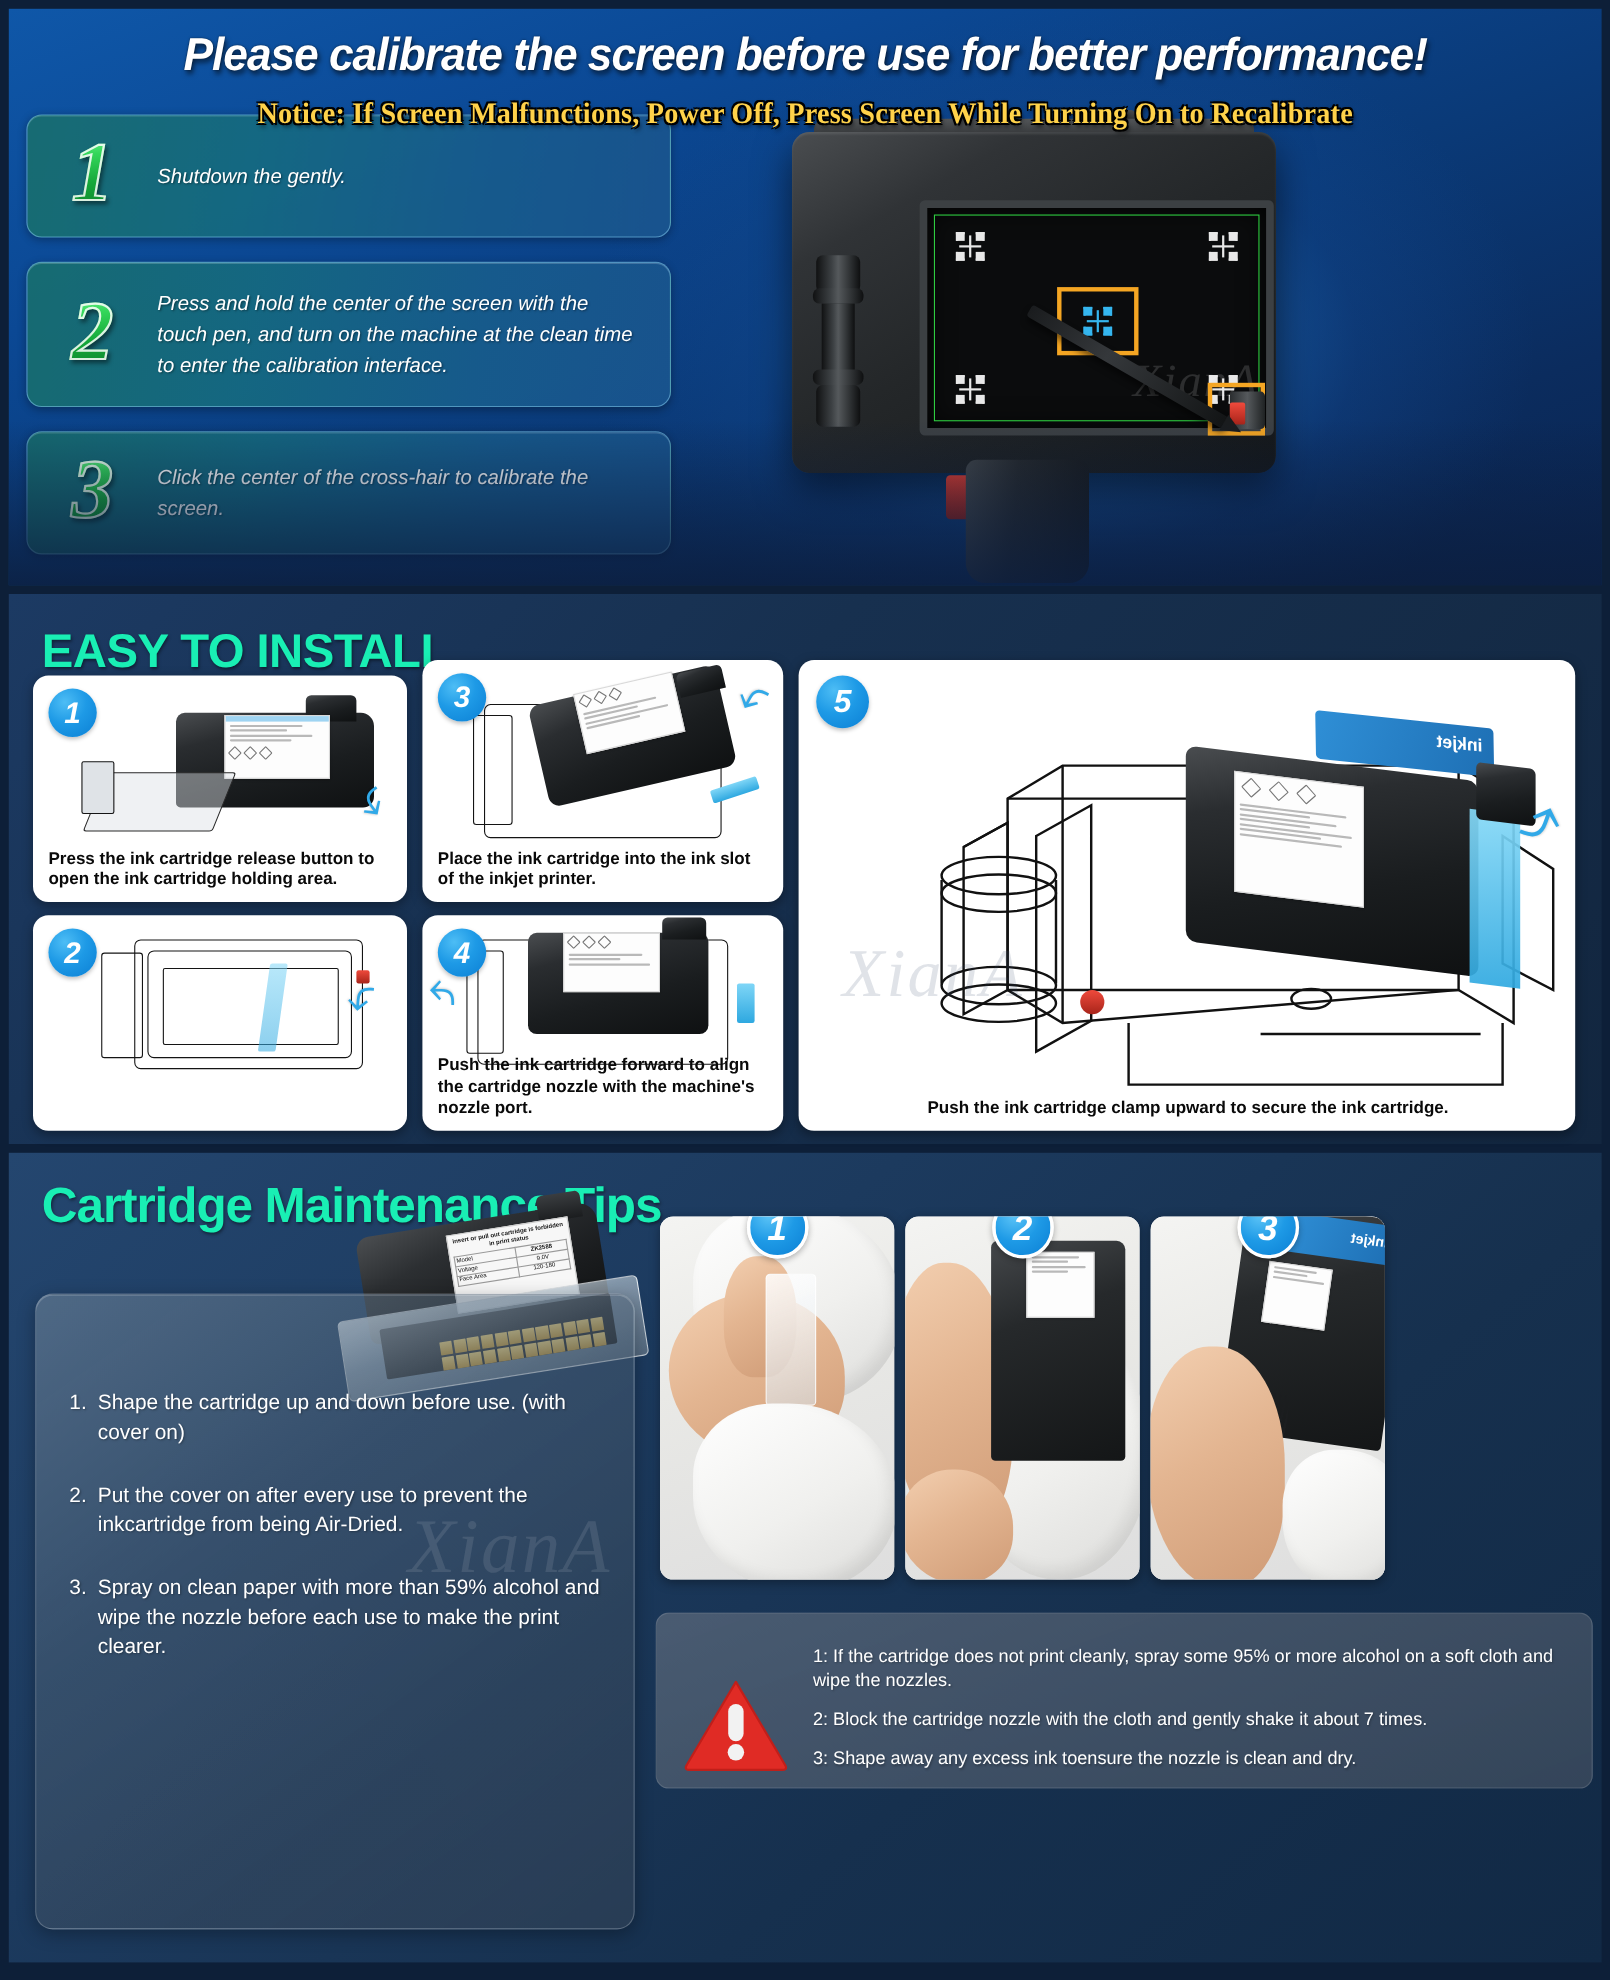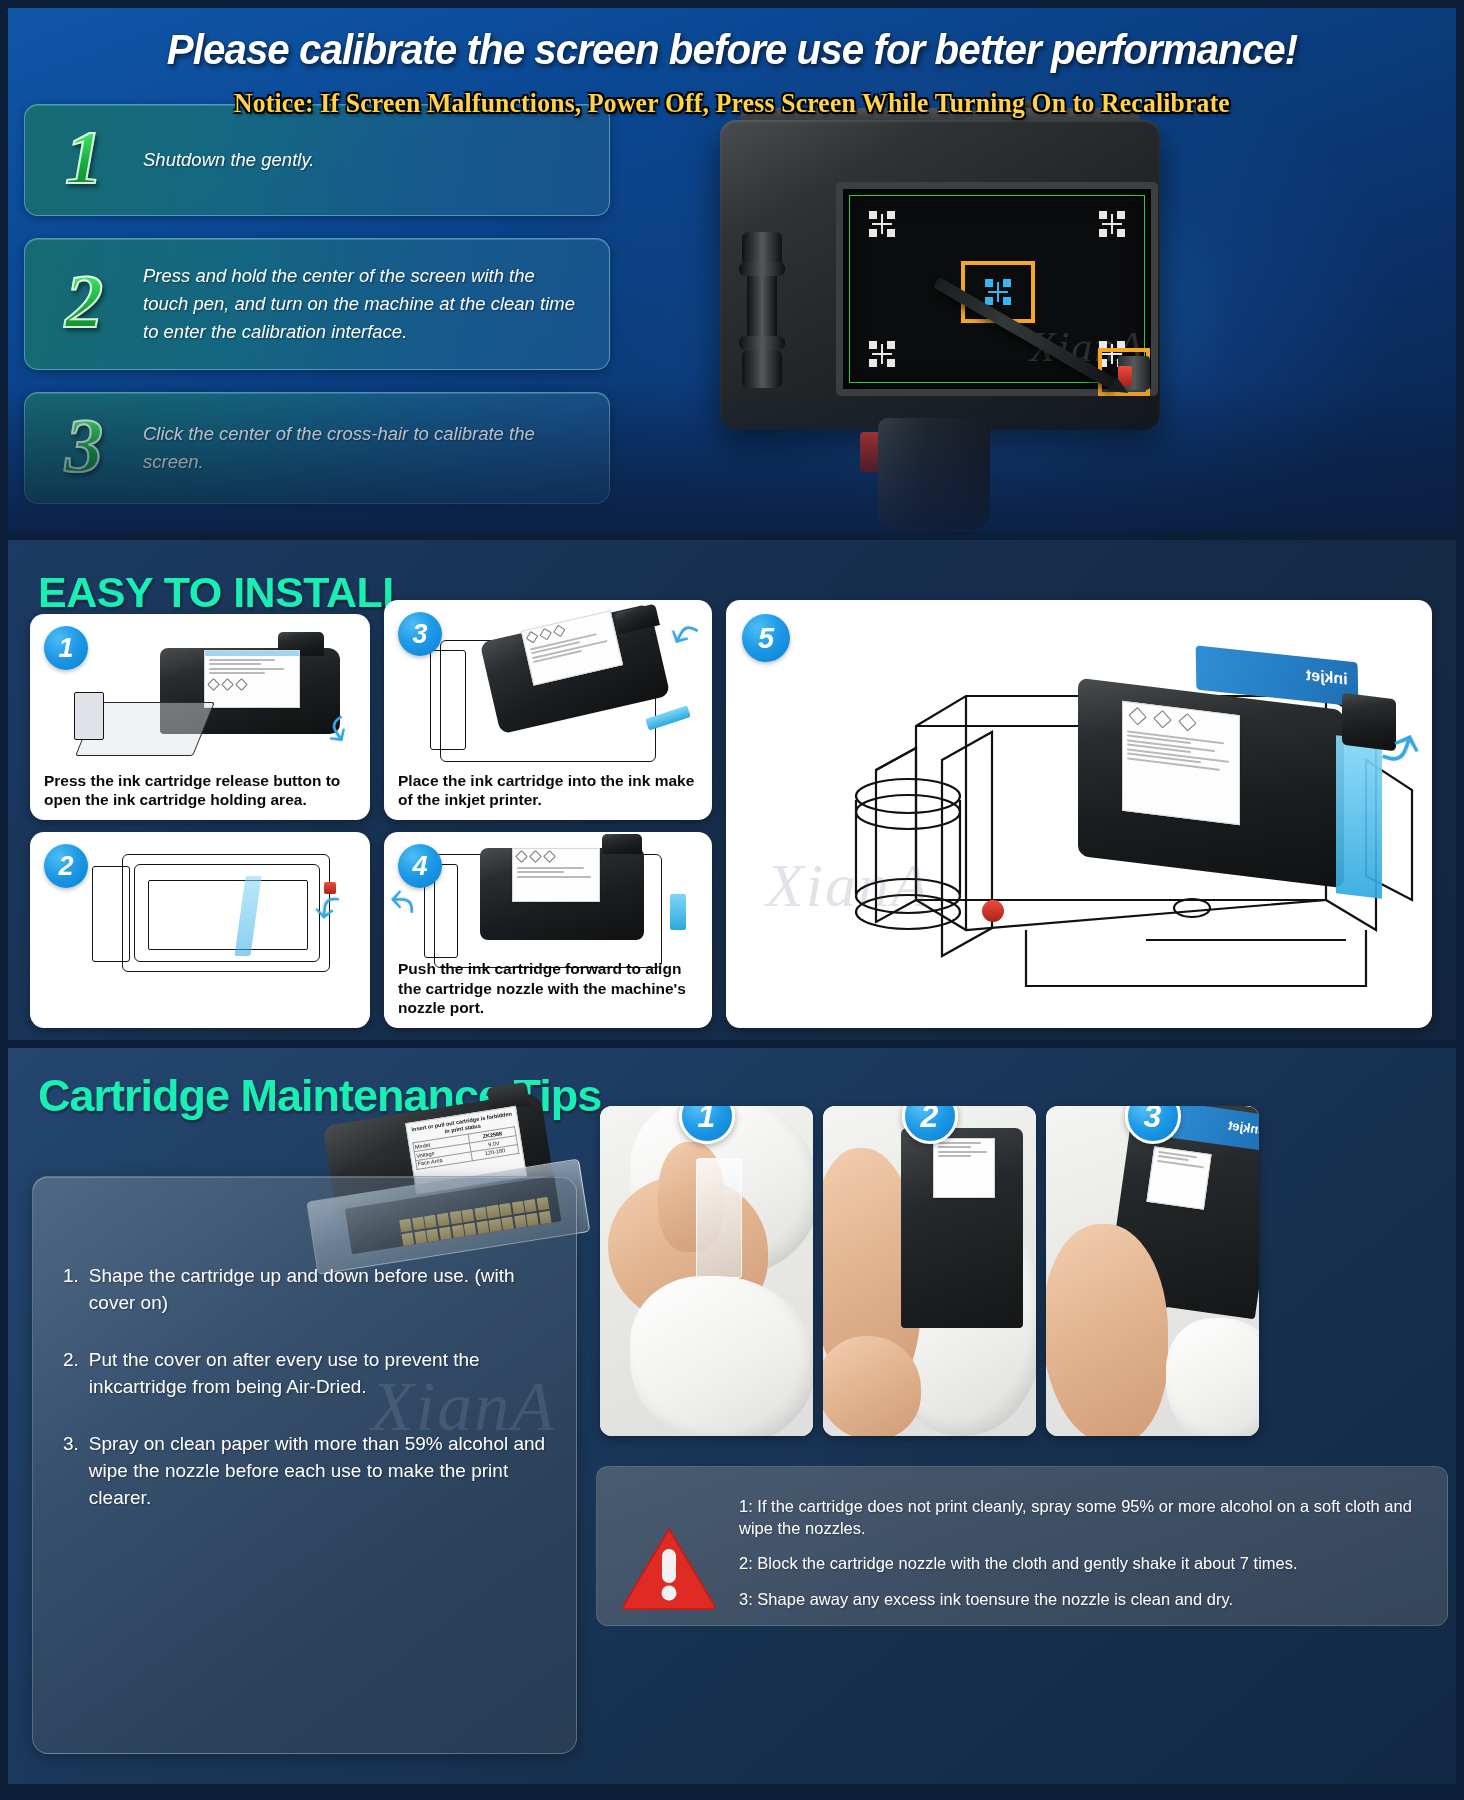--- a/index.html
+++ b/index.html
@@ -515,21 +515,21 @@
           <div class="lbl-bar" style="width:75%"></div>
           <div class="lbl-bar s"></div>
           <div class="lbl-bar" style="width:85%"></div>
           <div class="lbl-bar" style="width:55%"></div>
         </div>
         <div class="clamp-cyan" style="right:22px;top:112px;width:44px;height:12px;
              transform: rotate(-18deg);"></div>
         <div class="arrow-blue" style="right:12px;top:14px;transform:rotate(118deg);">⤷</div>
       </div>
       <div class="ip-badge">3</div>
-      <div class="ip-cap">Place the ink cartridge into the ink make of the inkjet printer.</div>
+      <div class="ip-cap">Place the ink cartridge into the ink slot of the inkjet printer.</div>
     </div>
 
     <div class="ip" style="left:376px; top:292px; width:328px; height:196px;">
       <div class="ip-art">
         <div class="wire" style="left:50px;top:22px;width:228px;height:114px;"></div>
         <div class="wire" style="left:40px;top:32px;width:34px;height:94px;border-radius:3px;"></div>
         <div class="cart" style="left:96px;top:16px;width:164px;height:92px;border-radius:8px;"></div>
         <div class="cart" style="left:218px;top:2px;width:40px;height:20px;border-radius:5px 5px 0 0;"></div>
         <div class="cart-label" style="left:128px;top:16px;width:88px;height:54px;">
           <div class="cart-icons">
@@ -597,20 +597,21 @@
         <div style="position:absolute;left:610px;top:138px;width:46px;height:158px;
              background:linear-gradient(170deg,#86d9f7,#2ea8e0);opacity:.92;
              transform: skewY(7deg);"></div>
         <div class="cart" style="left:616px;top:96px;width:54px;height:52px;border-radius:5px;
              transform: skewY(7deg);"></div>
         <div class="arrow-blue" style="right:18px;top:116px;font-size:62px;transform:rotate(-70deg);">⤷</div>
         <div class="red-btn" style="left:256px;top:300px;width:22px;height:22px;border-radius:50%;"></div>
         <div class="watermark" style="left:40px;top:250px;font-size:62px;color:rgba(60,80,110,.16);">XianA</div>
       </div>
       <div class="ip-badge" style="top:14px;left:16px;width:48px;height:48px;font-size:29px;">5</div>
+      <div class="ip-cap" style="text-align:center;">Push the ink cartridge clamp upward to secure the ink cartridge.</div>
     </div>
 
   </section>
 
   <section class="sec-maint">
 
     <div class="maint-head">Cartridge Maintenance Tips</div>
 
     <div class="photo-cart">
       <div class="pc-body"></div>

